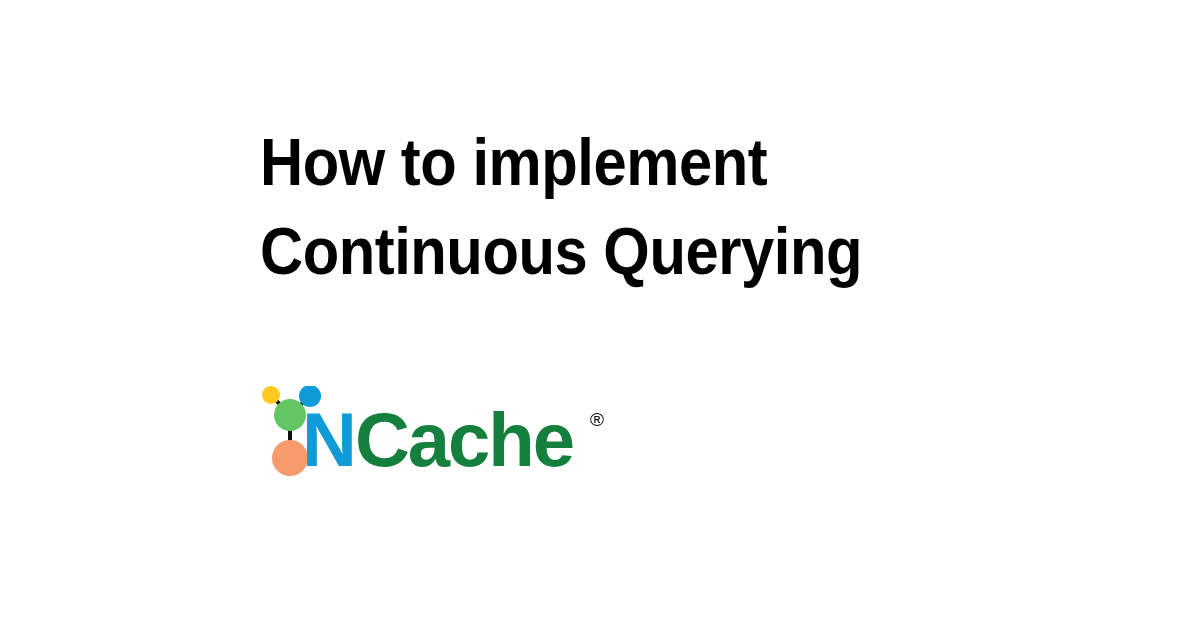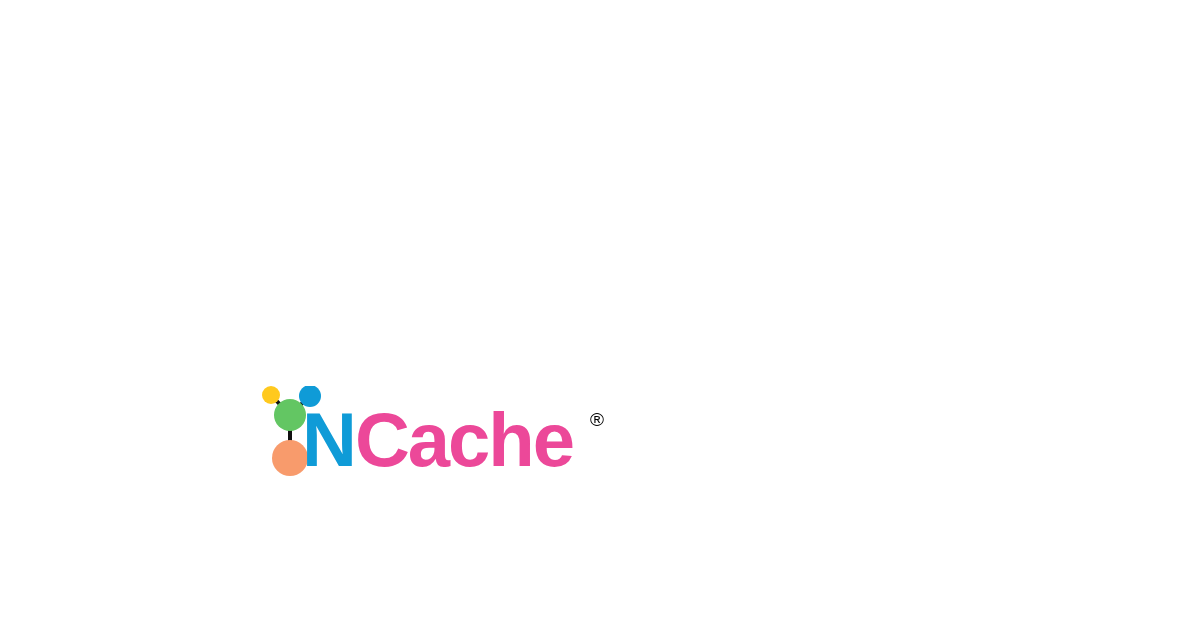--- a/index.html
+++ b/index.html
@@ -72,40 +72,44 @@
     font-size: 76px;
     line-height: 76px;
     letter-spacing: -2px;
   }
 
   .wm-n {
     color: #0f9bd7;
   }
 
   .wm-cache {
-    color: #ec4899;
+    color: #15803d;
   }
 
   .wm-reg {
     position: absolute;
     left: 288px;
     top: 8px;
     font-family: "Liberation Sans", sans-serif;
     font-weight: normal;
     font-size: 19px;
     line-height: 19px;
     letter-spacing: 0;
     color: #000000;
   }
 </style>
 </head>
 <body>
 
 <div class="og-card">
 
+  <div class="title-block">
+    <span class="title-line">How to implement</span>
+    <span class="title-line">Continuous Querying</span>
+  </div>
 
   <div class="logo">
 
     <div class="logo-mark">
       <svg width="62" height="90" viewBox="0 0 62 90" xmlns="http://www.w3.org/2000/svg">
 
         <line x1="12" y1="10" x2="27" y2="26" stroke="#111111" stroke-width="4"></line>
         <line x1="49" y1="10" x2="34" y2="26" stroke="#111111" stroke-width="4"></line>
         <line x1="30" y1="30" x2="30" y2="62" stroke="#111111" stroke-width="4"></line>
 

